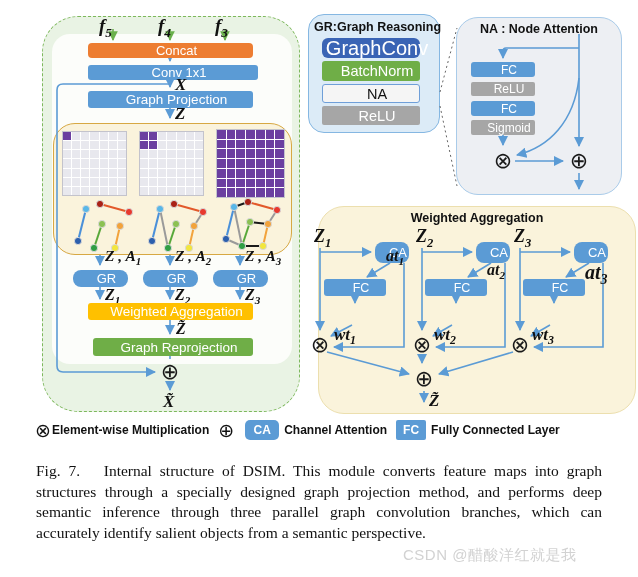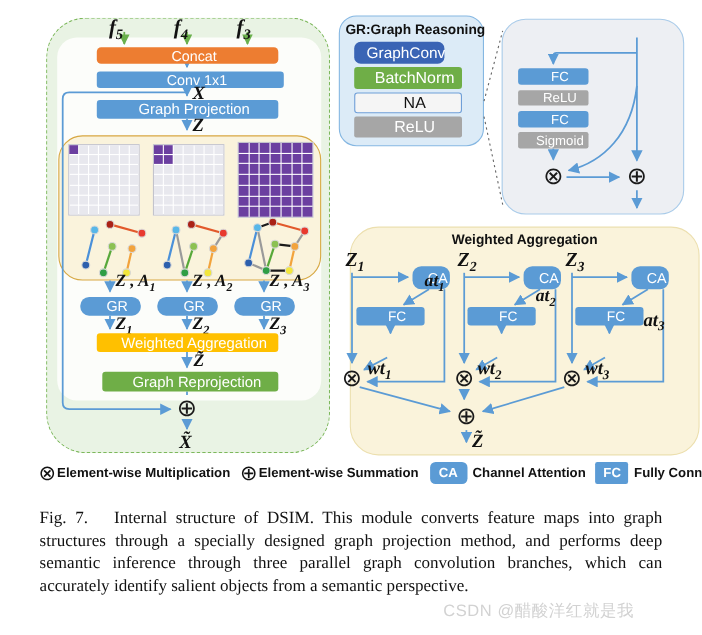--- a/index.html
+++ b/index.html
@@ -389,33 +389,34 @@
       <span>Weighted Aggregation</span>
     </div>
   <div class="m" style="left:176px;top:321px;font-size:16px;">Z̃</div>
   <div class="box green" style="left:93px;top:338px;width:160px;height:18px;font-size:13.5px;">
       <span>Graph Reprojection</span>
     </div>
   <div class="op" style="left:158px;top:360px;">⊕</div>
   <div class="m" style="left:163px;top:393px;font-size:17px;">X̃</div>
 
   <div class="ptitle" style="left:314px;top:20px;width:120px;">GR:Graph Reasoning</div>
-  <div class="box darkblue" style="left:322px;top:38px;width:82px;height:20px;font-size:14px;">
+  <div class="box darkblue" style="left:322px;top:38px;width:98px;height:20px;font-size:20px;">
       <span>GraphConv</span>
     </div>
   <div class="box whitebox" style="left:322px;top:84px;width:98px;height:19px;font-size:14.5px;">
       <span>NA</span>
     </div>
   <div class="box green" style="left:322px;top:61px;width:98px;height:20px;font-size:14.5px;">
       <span>BatchNorm</span>
     </div>
   <div class="box gray" style="left:322px;top:106px;width:98px;height:19px;font-size:14.5px;">
       <span>ReLU</span>
     </div>
 
+  <div class="ptitle" style="left:469px;top:22px;width:140px;">NA : Node Attention</div>
   <div class="box blue" style="left:471px;top:62px;width:64px;height:15px;font-size:12px;">
       <span>FC</span>
     </div>
   <div class="box gray" style="left:471px;top:82px;width:64px;height:14px;font-size:12px;">
       <span>ReLU</span>
     </div>
   <div class="box blue" style="left:471px;top:101px;width:64px;height:15px;font-size:12px;">
       <span>FC</span>
     </div>
   <div class="box gray" style="left:471px;top:120px;width:64px;height:15px;font-size:12px;">
@@ -435,21 +436,21 @@
     </div>
   <div class="box blue rounded" style="left:476px;top:242px;width:34px;height:21px;">
       <span>CA</span>
     </div>
   <div class="box blue rounded" style="left:574px;top:242px;width:34px;height:21px;">
       <span>CA</span>
     </div>
 
   <div class="m" style="left:386px;top:248px;font-size:16px;"><span>at</span><sub>1</sub></div>
   <div class="m" style="left:487px;top:262px;font-size:16px;"><span>at</span><sub>2</sub></div>
-  <div class="m" style="left:585px;top:262px;font-size:17px;margin-top:20px;"><span>at</span><sub>3</sub></div>
+  <div class="m" style="left:585px;top:262px;font-size:20px;"><span>at</span><sub>3</sub></div>
 
   <div class="box blue" style="left:324px;top:279px;width:62px;height:17px;font-size:12.5px;">
       <span>FC</span>
     </div>
   <div class="box blue" style="left:425px;top:279px;width:62px;height:17px;font-size:12.5px;">
       <span>FC</span>
     </div>
   <div class="box blue" style="left:523px;top:279px;width:62px;height:17px;font-size:12.5px;">
       <span>FC</span>
     </div>
@@ -462,21 +463,20 @@
   <div class="op" style="left:308px;top:333px;">⊗</div>
   <div class="op" style="left:410px;top:333px;">⊗</div>
   <div class="op" style="left:508px;top:333px;">⊗</div>
   <div class="op" style="left:412px;top:367px;">⊕</div>
   <div class="m" style="left:429px;top:392px;font-size:17px;">Z̃</div>
 
   <div id="legend">
     <span class="sym">⊗</span>
     <span>Element-wise Multiplication</span>
     <span class="sym" style="margin-left:9px;">⊕</span>
-    <span>Element-wise Summation</span>
     <span class="lbox" style="margin-left:10px;width:34px;border-radius:5px;">CA</span>
     <span style="margin-left:5px;">Channel Attention</span>
     <span class="lbox" style="margin-left:9px;width:30px;border-radius:2px;">FC</span>
     <span style="margin-left:5px;">Fully Connected Layer</span>
   </div>
 
   <div id="caption">Fig. 7.&nbsp;&nbsp; Internal structure of DSIM. This module converts feature maps into graph structures through a specially designed graph projection method, and performs deep semantic inference through three parallel graph convolution branches, which can accurately identify salient objects from a semantic perspective.</div>
   <div id="watermark">CSDN @醋酸洋红就是我</div>
 
 </div>

